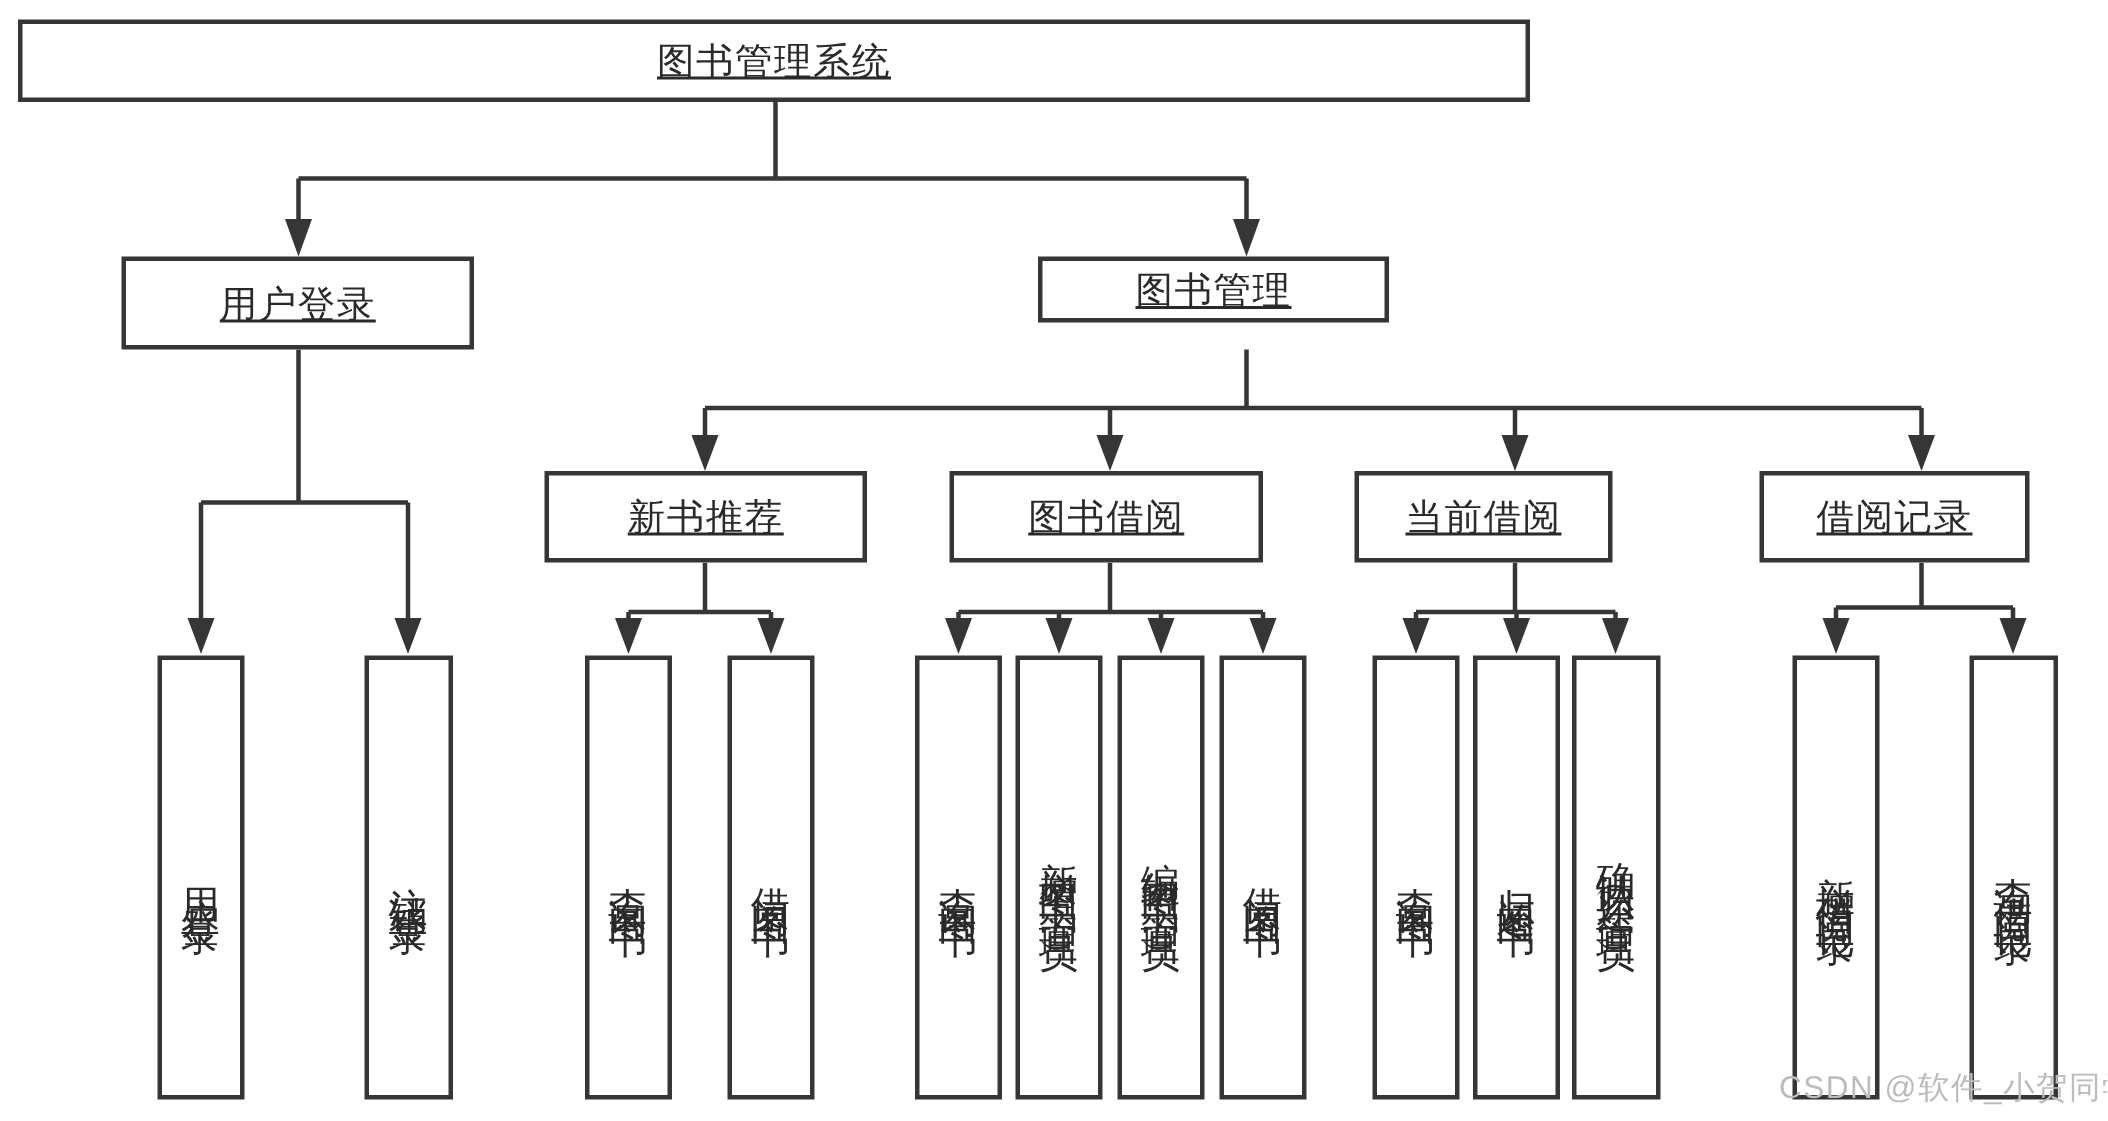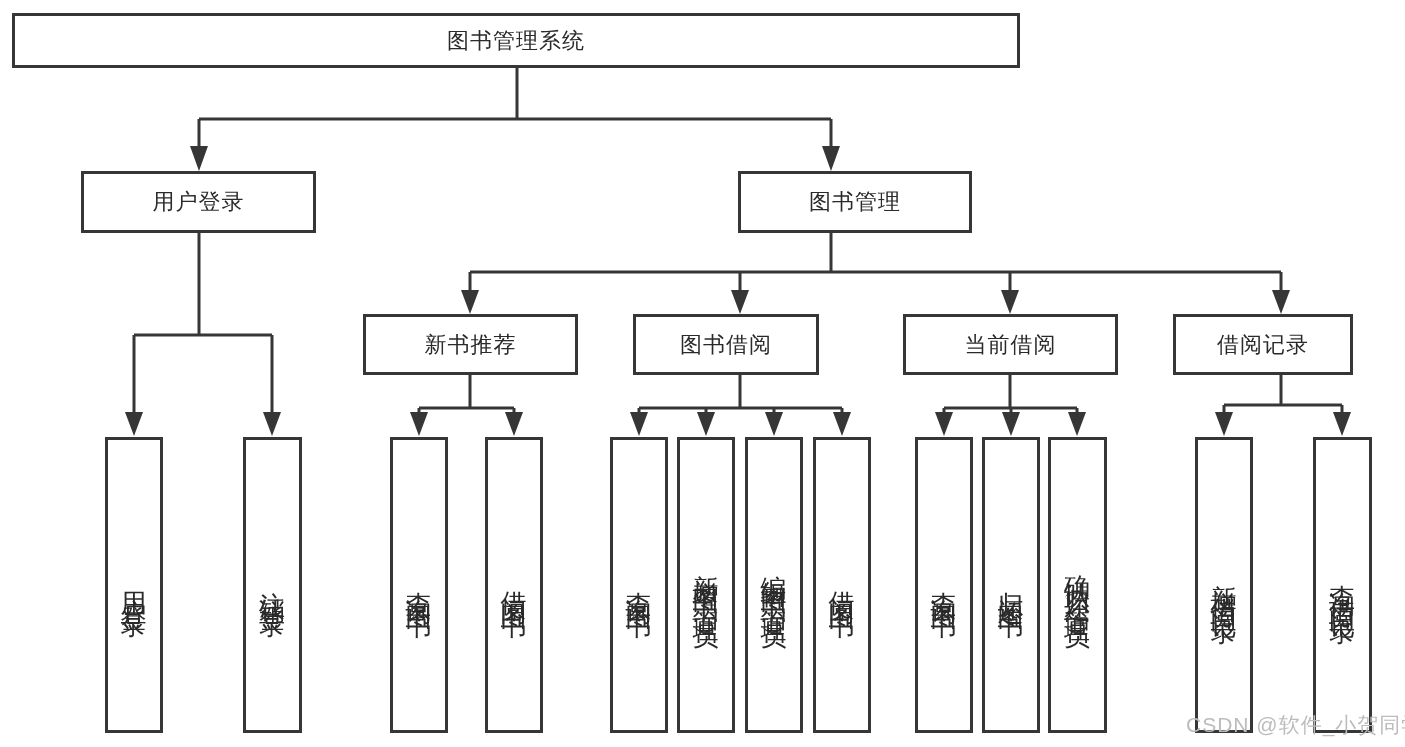--- a/index.html
+++ b/index.html
@@ -16,23 +16,24 @@
     position: absolute;
     box-sizing: border-box;
     background: #ffffff;
     border: 3px solid #363636;
     display: flex;
     align-items: center;
     justify-content: center;
     color: #2a2a2a;
   }
   .box.h span {
-    font-size: 22px;
+    font-size: 25px;
     letter-spacing: 1px;
     white-space: nowrap;
+    text-decoration: underline;
   }
   .box.v span {
     writing-mode: vertical-rl;
     text-orientation: mixed;
     font-size: 26px;
     line-height: 1;
     letter-spacing: 7px;
     white-space: nowrap;
   }
   .watermark {
@@ -86,31 +87,31 @@
     <polygon points="1333,412 1351,412 1342,436" fill="#363636"></polygon>
   </svg>
 
   <div class="box h" style="left:12px; top:13px; width:1008px; height:55px;">
     <span>图书管理系统</span>
   </div>
 
   <div class="box h" style="left:81px; top:171px; width:235px; height:62px;">
     <span>用户登录</span>
   </div>
-  <div class="box h" style="left:738px; top:171px; width:234px; height:62px;text-align:center;">
+  <div class="box h" style="left:692px; top:171px; width:234px; height:44px;text-align:center;">
     <span>图书管理</span>
   </div>
 
   <div class="box h" style="left:363px; top:314px; width:215px; height:61px;justify-content:center;">
     <span>新书推荐</span>
   </div>
-  <div class="box h" style="left:633px; top:314px; width:186px; height:61px;">
+  <div class="box h" style="left:633px; top:314px; width:209px; height:61px;">
     <span>图书借阅</span>
   </div>
-  <div class="box h" style="left:903px; top:314px; width:215px; height:61px;">
+  <div class="box h" style="left:903px; top:314px; width:172px; height:61px;">
     <span>当前借阅</span>
   </div>
   <div class="box h" style="left:1173px; top:314px; width:180px; height:61px;">
     <span>借阅记录</span>
   </div>
 
   <div class="box v" style="left:105px; top:437px; width:58px; height:296px;">
     <span>用户登录</span>
   </div>
   <div class="box v" style="left:243px; top:437px; width:59px; height:296px;">

